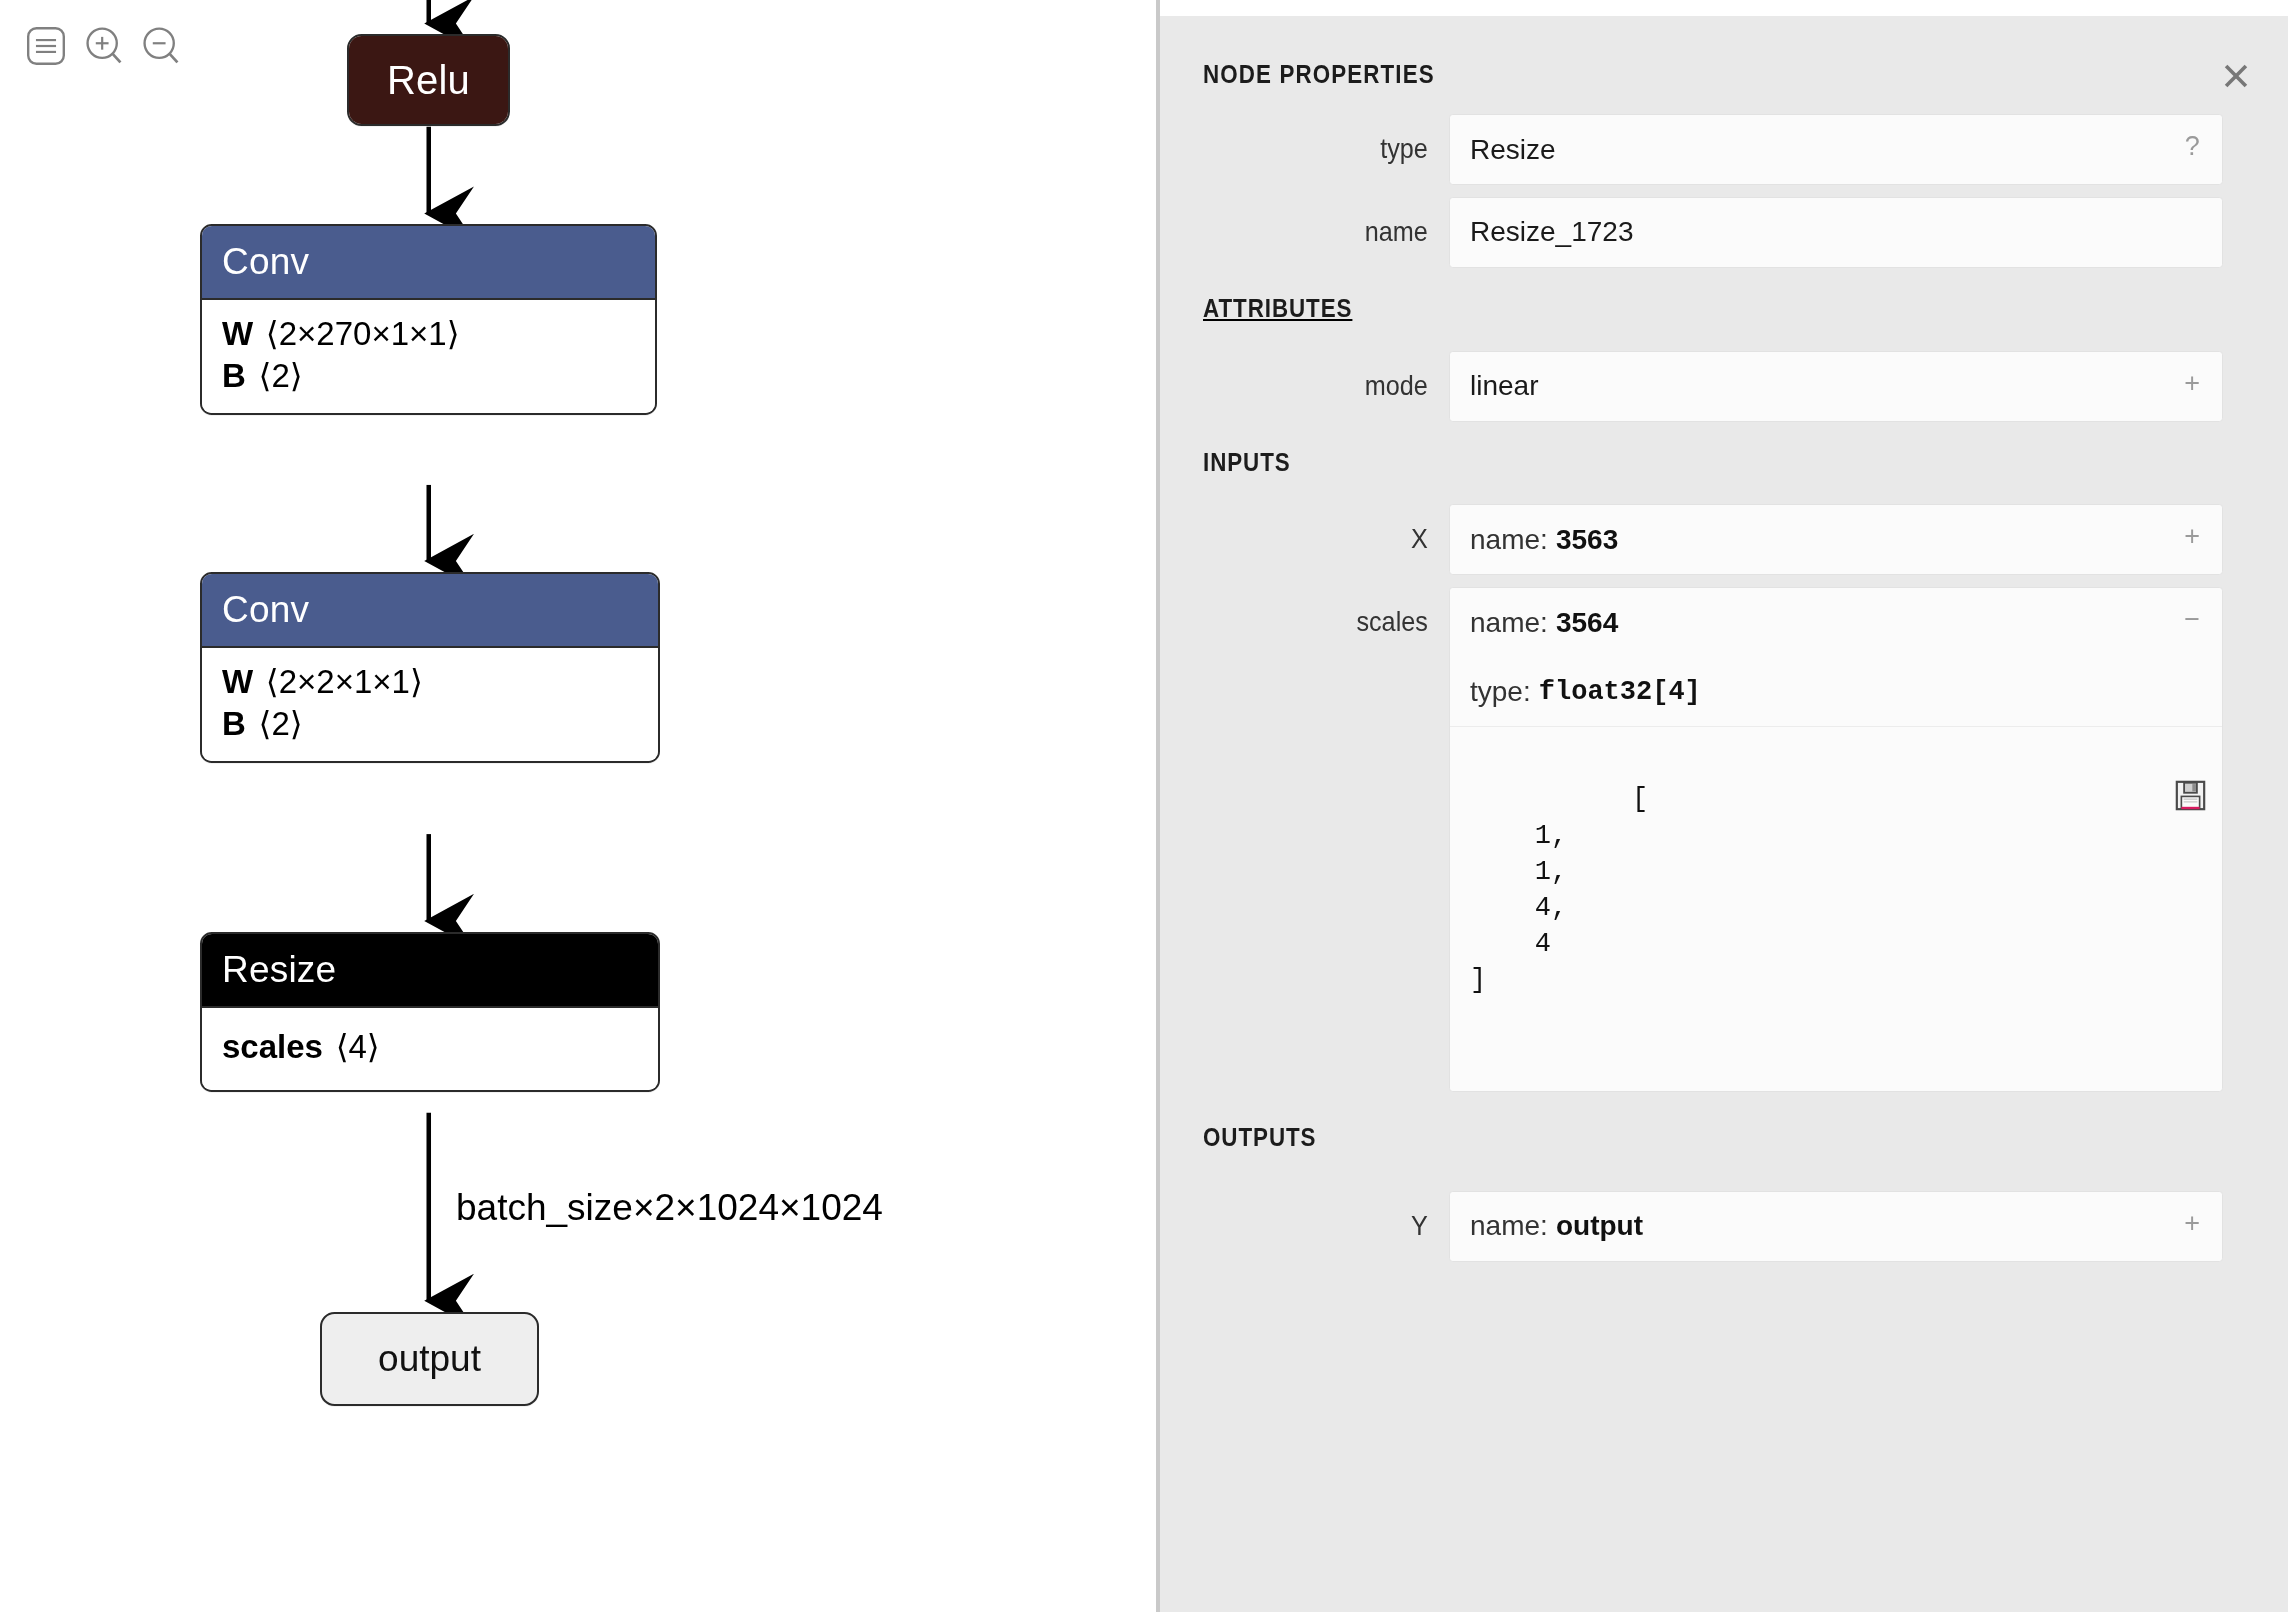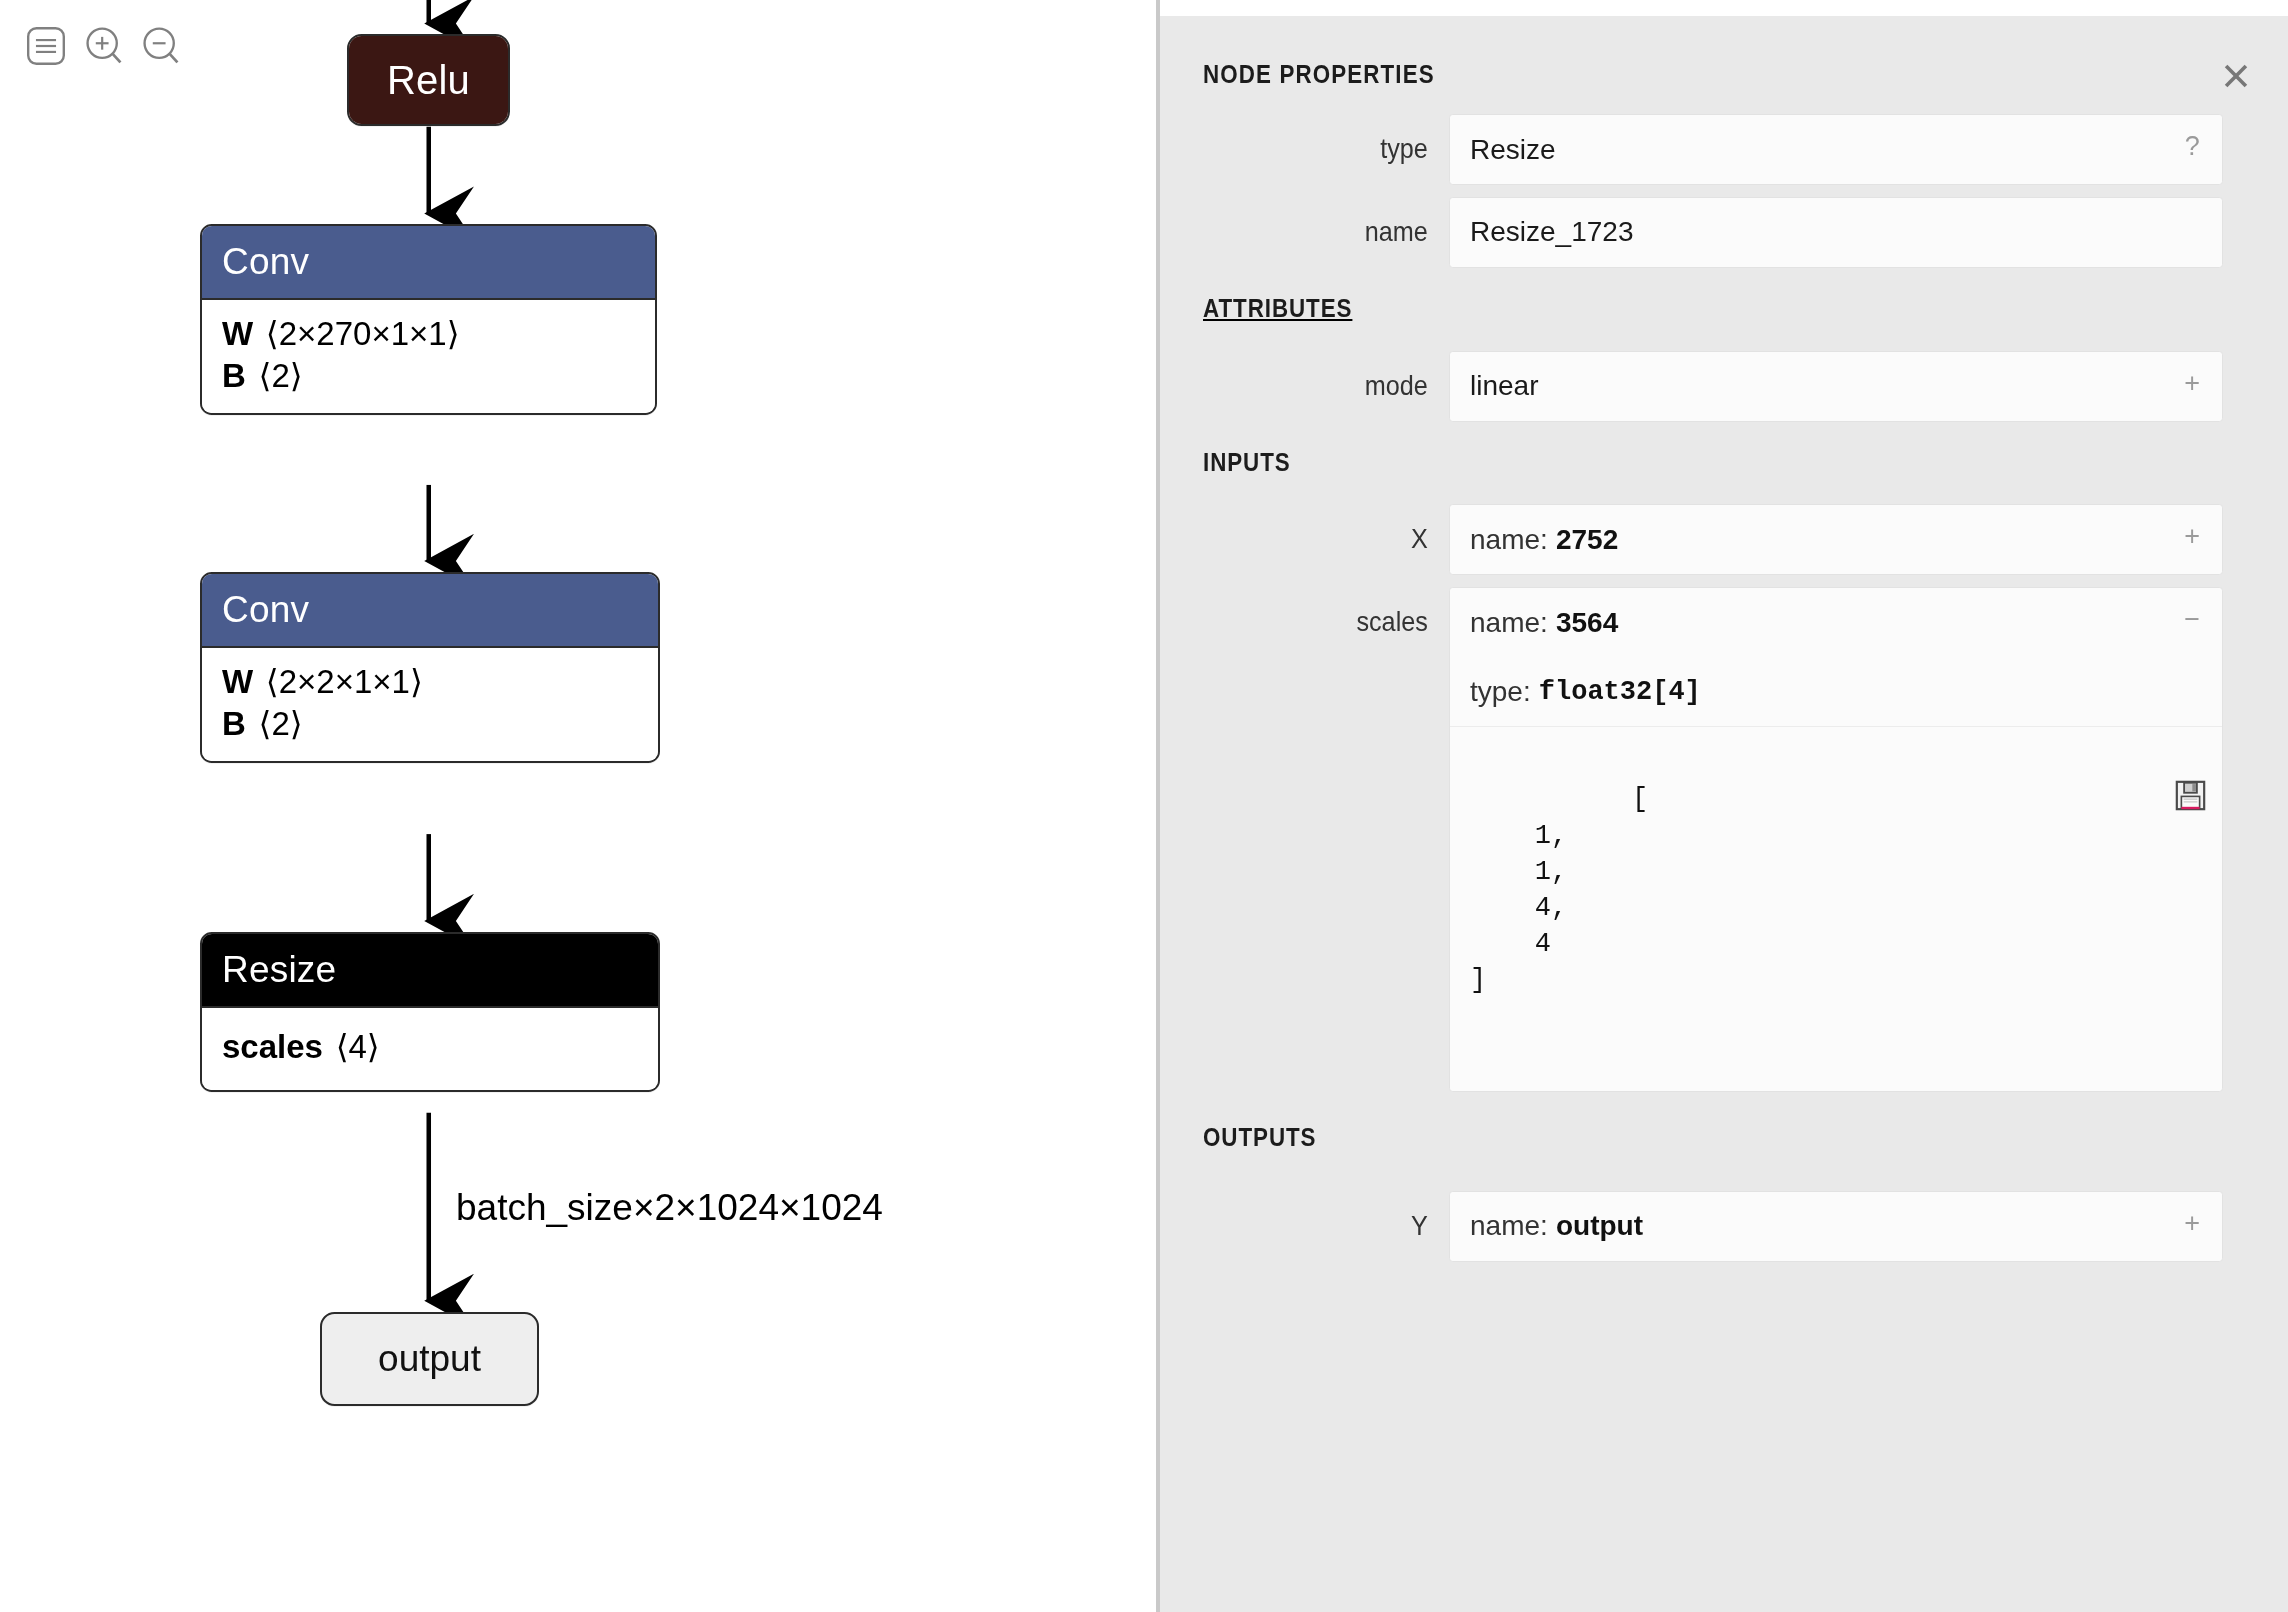--- a/index.html
+++ b/index.html
@@ -385,21 +385,21 @@
     <div class="section-title-row" style="margin-top:14.5px;">
       <div class="section-title">INPUTS</div>
     </div>
     <div class="spacer-18"></div>
 
     <div class="field-row">
       <div class="field-label">X</div>
       <div class="field-box">
         <div class="field-line">
           <span class="lbl">name:</span>
-          <span class="val">2752</span>
+          <span class="val">3563</span>
         </div>
         <div class="corner-btn">+</div>
       </div>
     </div>
 
     <div class="field-row">
       <div class="field-label">scales</div>
       <div class="field-box">
         <div class="field-line">
           <span class="lbl">name:</span>

